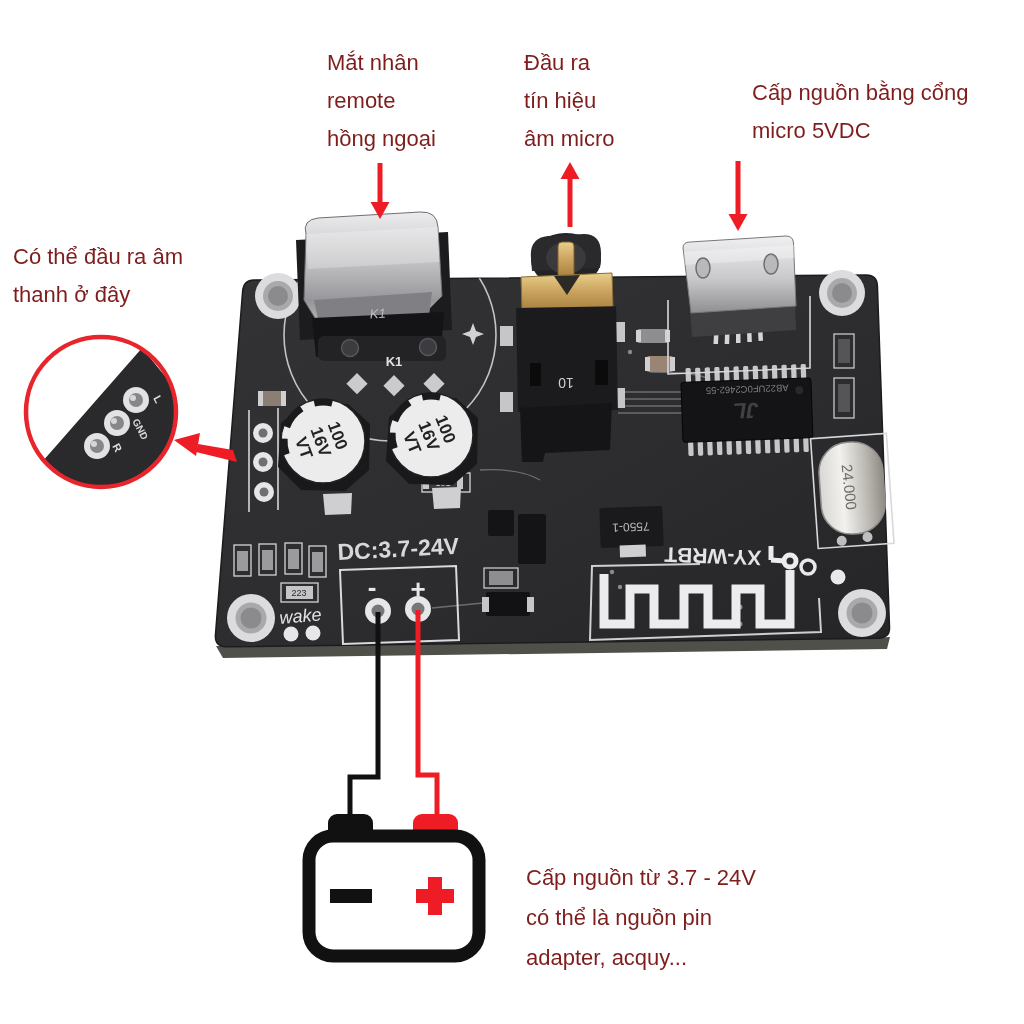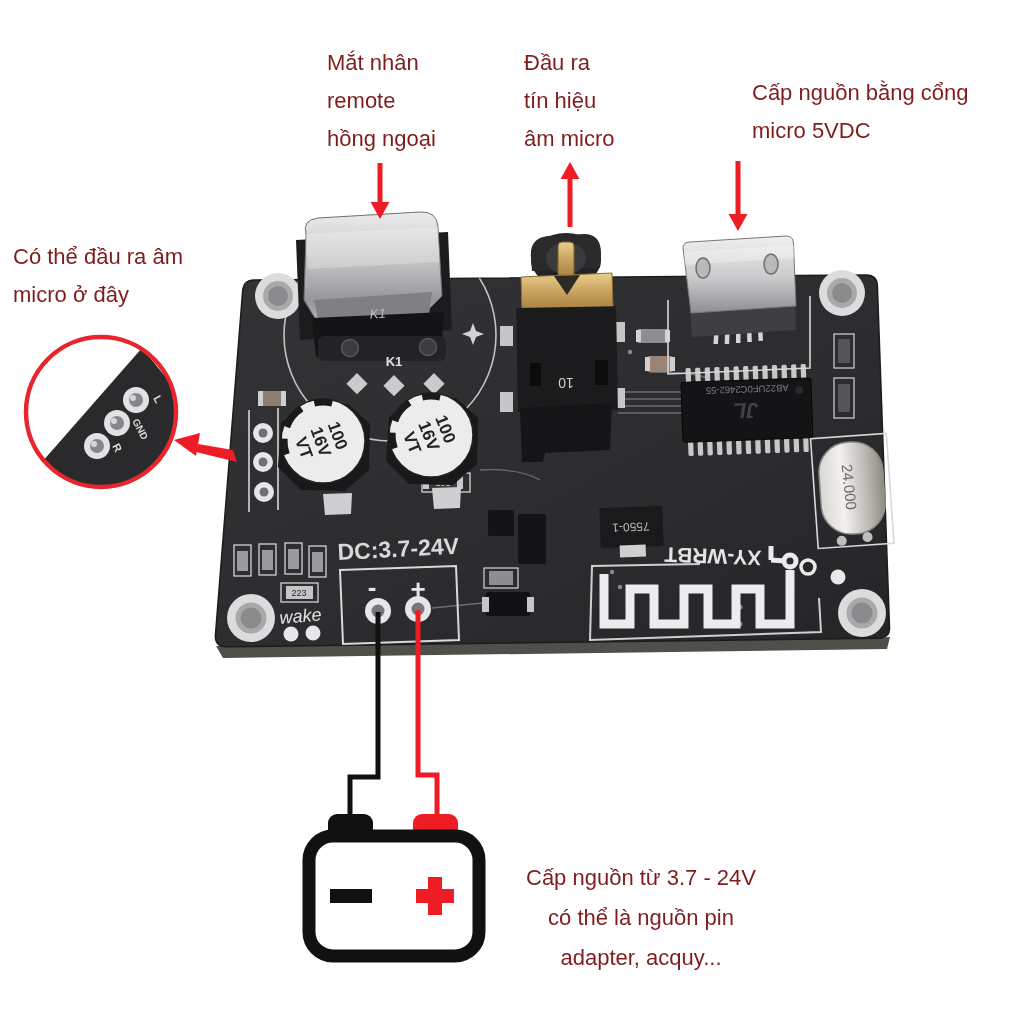--- a/index.html
+++ b/index.html
@@ -5,21 +5,21 @@
   html,body{margin:0;padding:0;}
   body{
     width:1024px;height:1024px;position:relative;background:#ffffff;
     font-family:"Liberation Sans","DejaVu Sans",sans-serif;overflow:hidden;
   }
   #scene{position:absolute;left:0;top:0;}
   .anno{
     position:absolute;color:#7f1d1d;font-size:22px;line-height:38px;
     font-weight:400;white-space:pre-line;letter-spacing:0px;
   }
-  .anno.big{line-height:40px;text-align:center;}
+  .anno.big{line-height:40px;}
   svg text{font-family:"Liberation Sans","DejaVu Sans",sans-serif;}
 </style>
 </head>
 <body>
 
 <svg id="scene" width="1024" height="1024" viewBox="0 0 1024 1024">
   <defs>
     <linearGradient id="gMetal" x1="0" y1="0" x2="0" y2="1">
       <stop offset="0" stop-color="#ececee"></stop>
         <stop offset="0.45" stop-color="#c2c2c4"></stop>
@@ -405,17 +405,17 @@
 hồng ngoại</div>
 
 <div class="anno" style="left:524px; top:44px;">Đầu ra
 tín hiệu
 âm micro</div>
 
 <div class="anno" style="left:710px; top:74px;margin-left:42px;">Cấp nguồn bằng cổng
 micro 5VDC</div>
 
 <div class="anno" style="left:13px; top:238px;">Có thể đầu ra âm
-micro ở đây</div>
+thanh ở đây</div>
 
 <div class="anno big" style="left:526px; top:858px;">Cấp nguồn từ 3.7 - 24V
 có thể là nguồn pin
 adapter, acquy...</div>
 
 </body></html>

